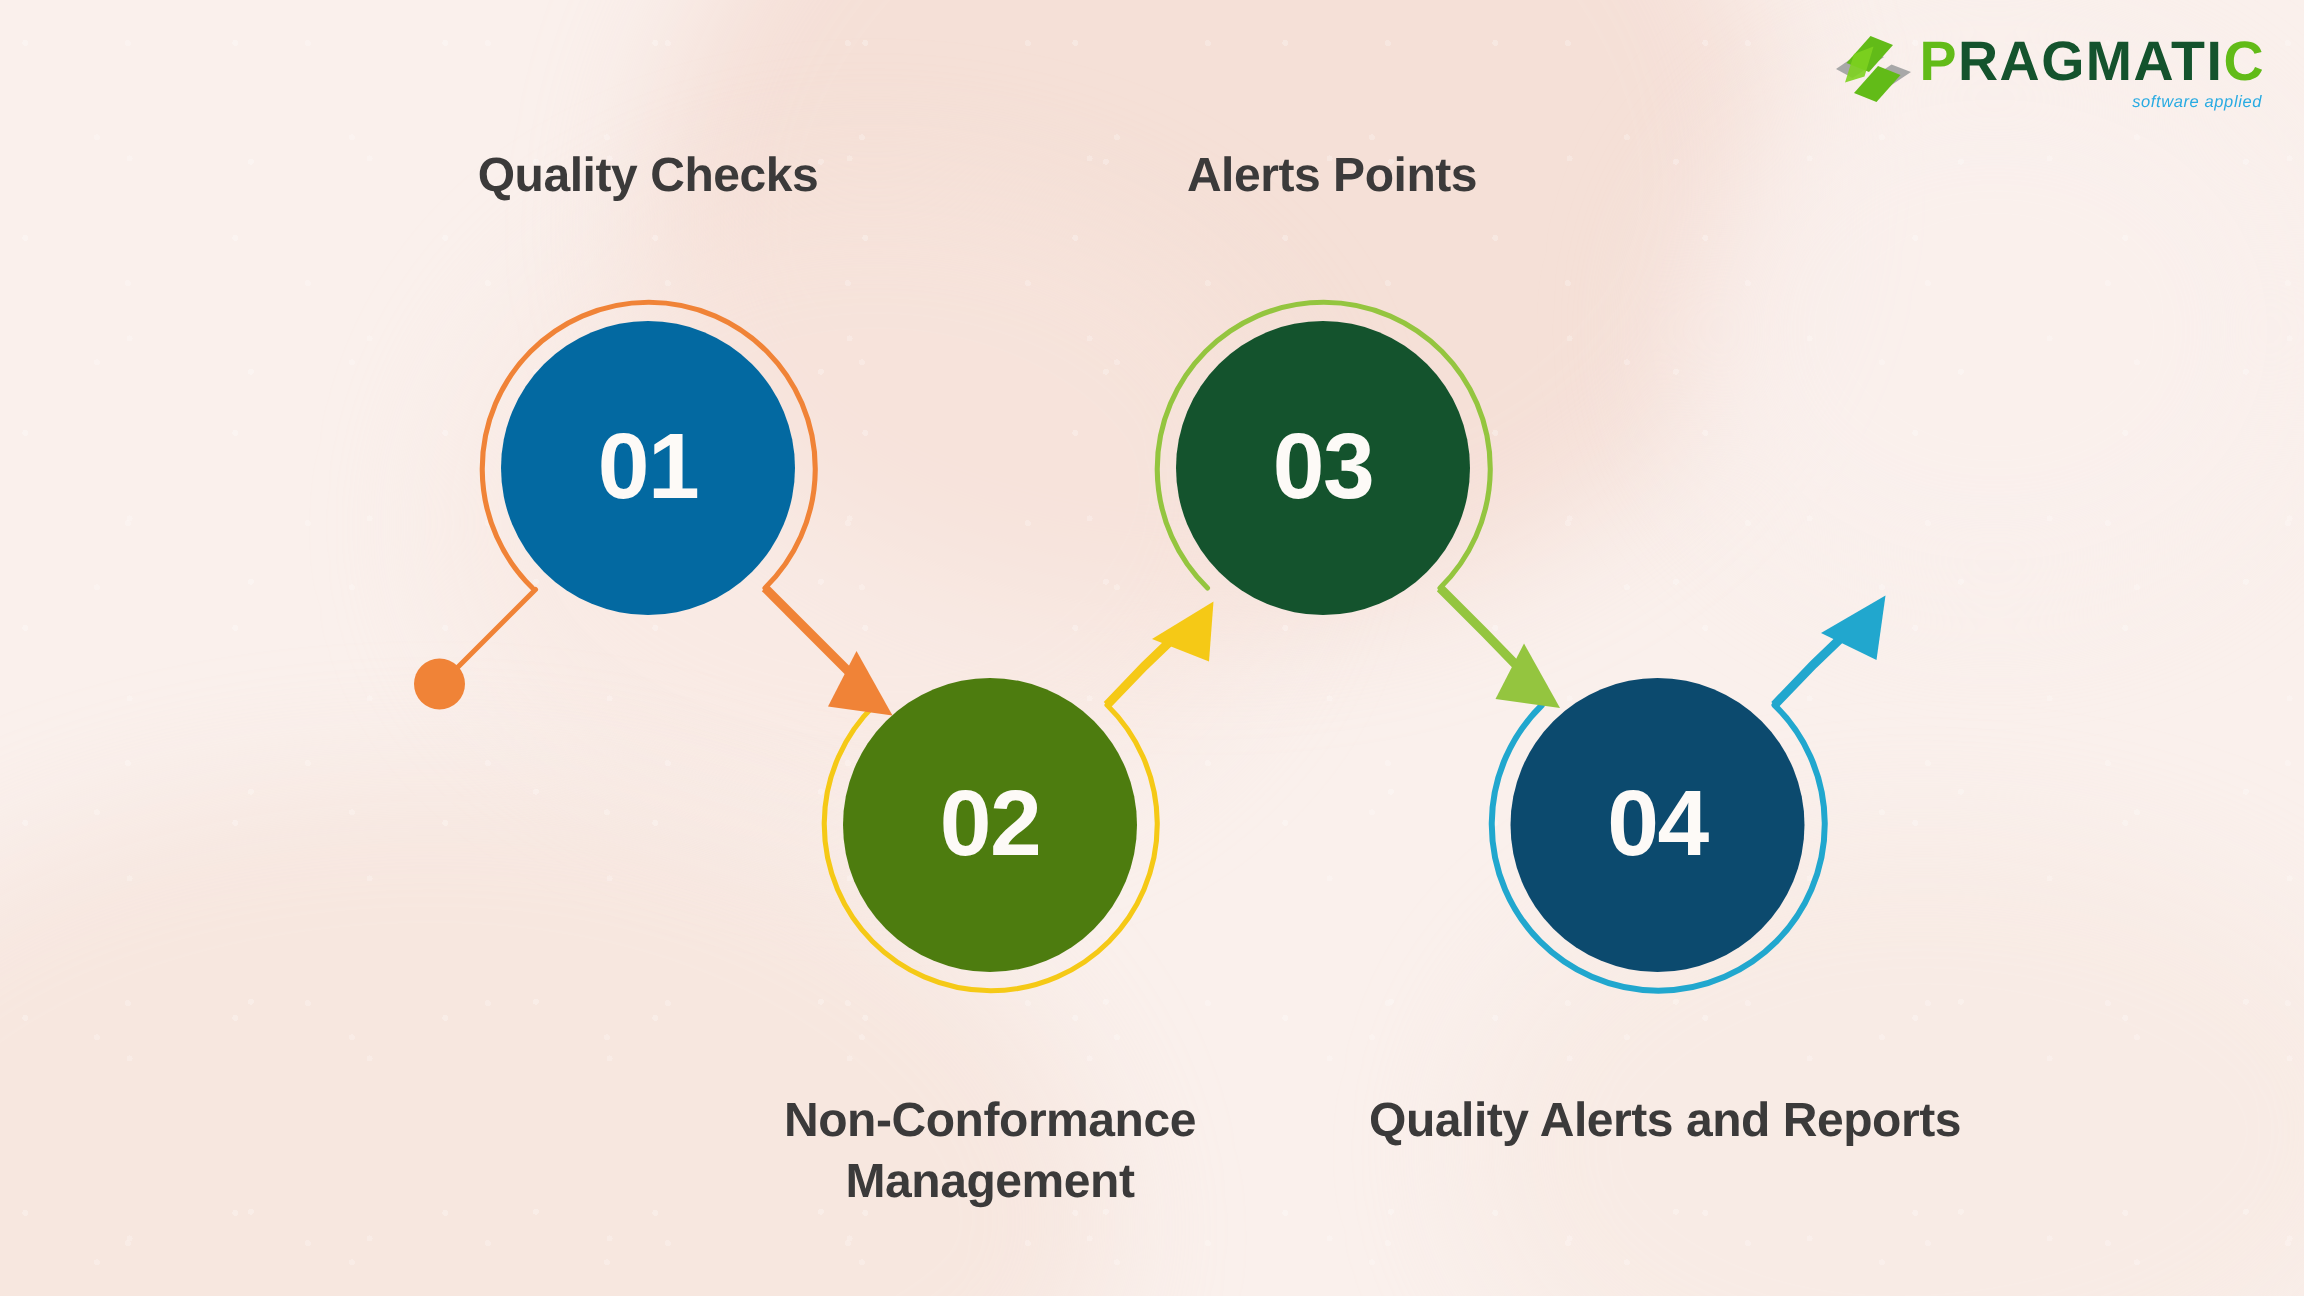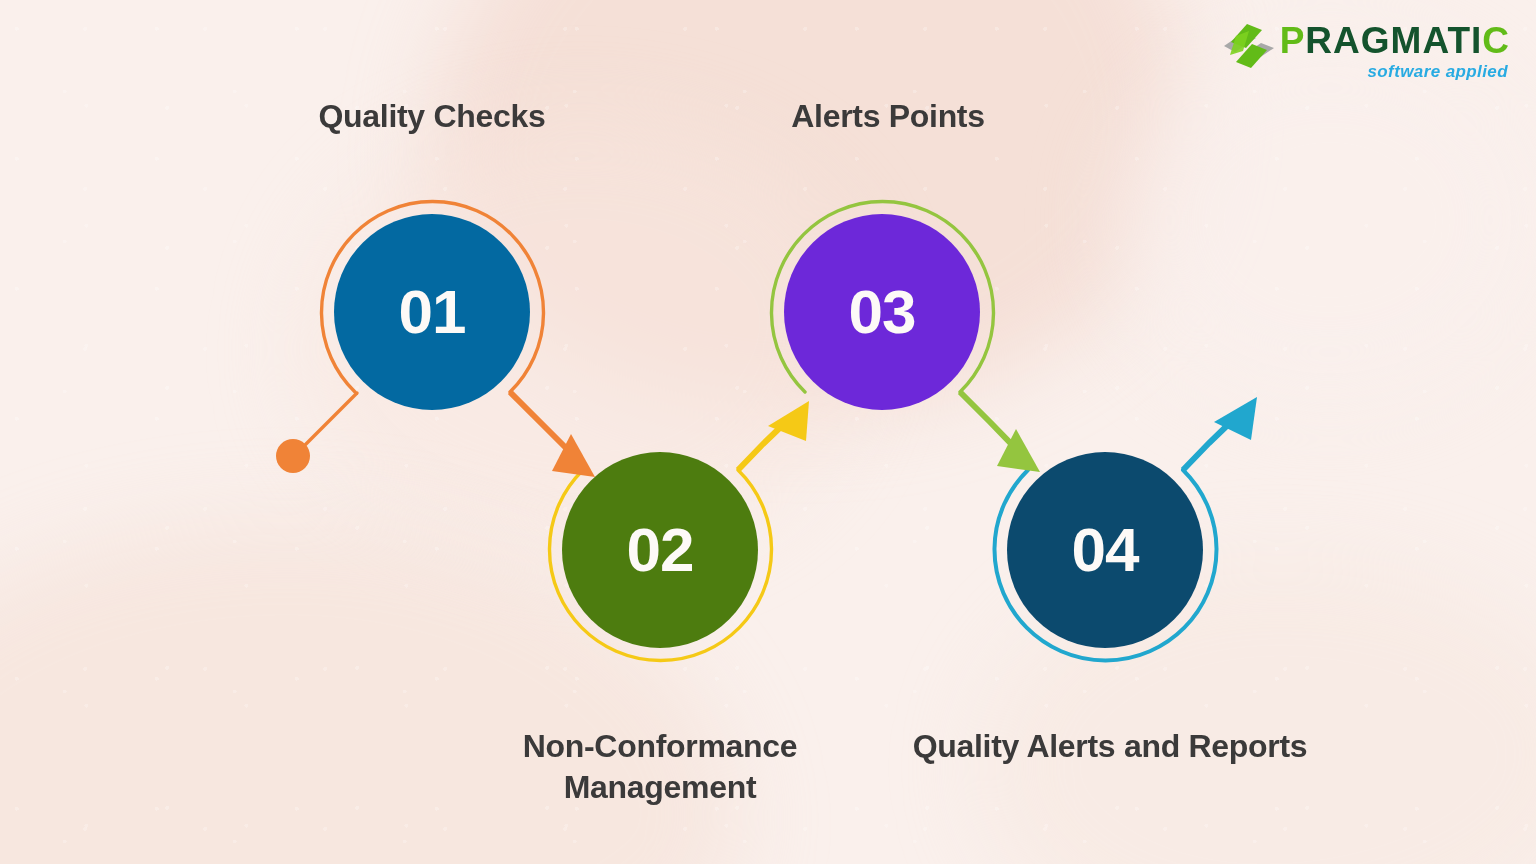--- a/index.html
+++ b/index.html
@@ -78,21 +78,21 @@
     color:#fdfaf7;
     font-size:62px;
     font-weight:bold;
     letter-spacing:-1px;
     line-height:1;
     font-family:"Liberation Sans", sans-serif;
     user-select:none;
   }
   #node1{left:334px;top:214px;background:#0369a1;}
   #node2{left:562px;top:452px;background:#4d7c0f;text-align:center;}
-  #node3{left:784px;top:214px;background:#6d28d9;}
+  #node3{left:784px;top:214px;background:#14532d;}
   #node4{left:1007px;top:452px;background:#0c4a6e;}
 
   
   .label{
     position:absolute;z-index:3;
     color:#3b3a3a;
     font-weight:bold;
     font-size:32px;
     line-height:1.28;
     text-align:center;
@@ -124,23 +124,23 @@
     font-weight:bold;
     font-size:37px;
     letter-spacing:1px;
     line-height:1;
   }
   #logo .lw-p{color:#62bb18;}
   #logo .lw-mid{color:#14532d;}
   #logo .lw-c{color:#62bb18;}
   #logo .logo-tag{
     color:#29abe2;
-    font-size:17px;
+    font-size:11px;
     font-style:italic;
-    font-weight:bold;
+    font-weight:normal;
     letter-spacing:.4px;
     margin-top:3px;
     margin-right:2px;
     font-family:"Liberation Sans", sans-serif;
   }
 </style>
 </head>
 <body>
 
 <div id="stage">

